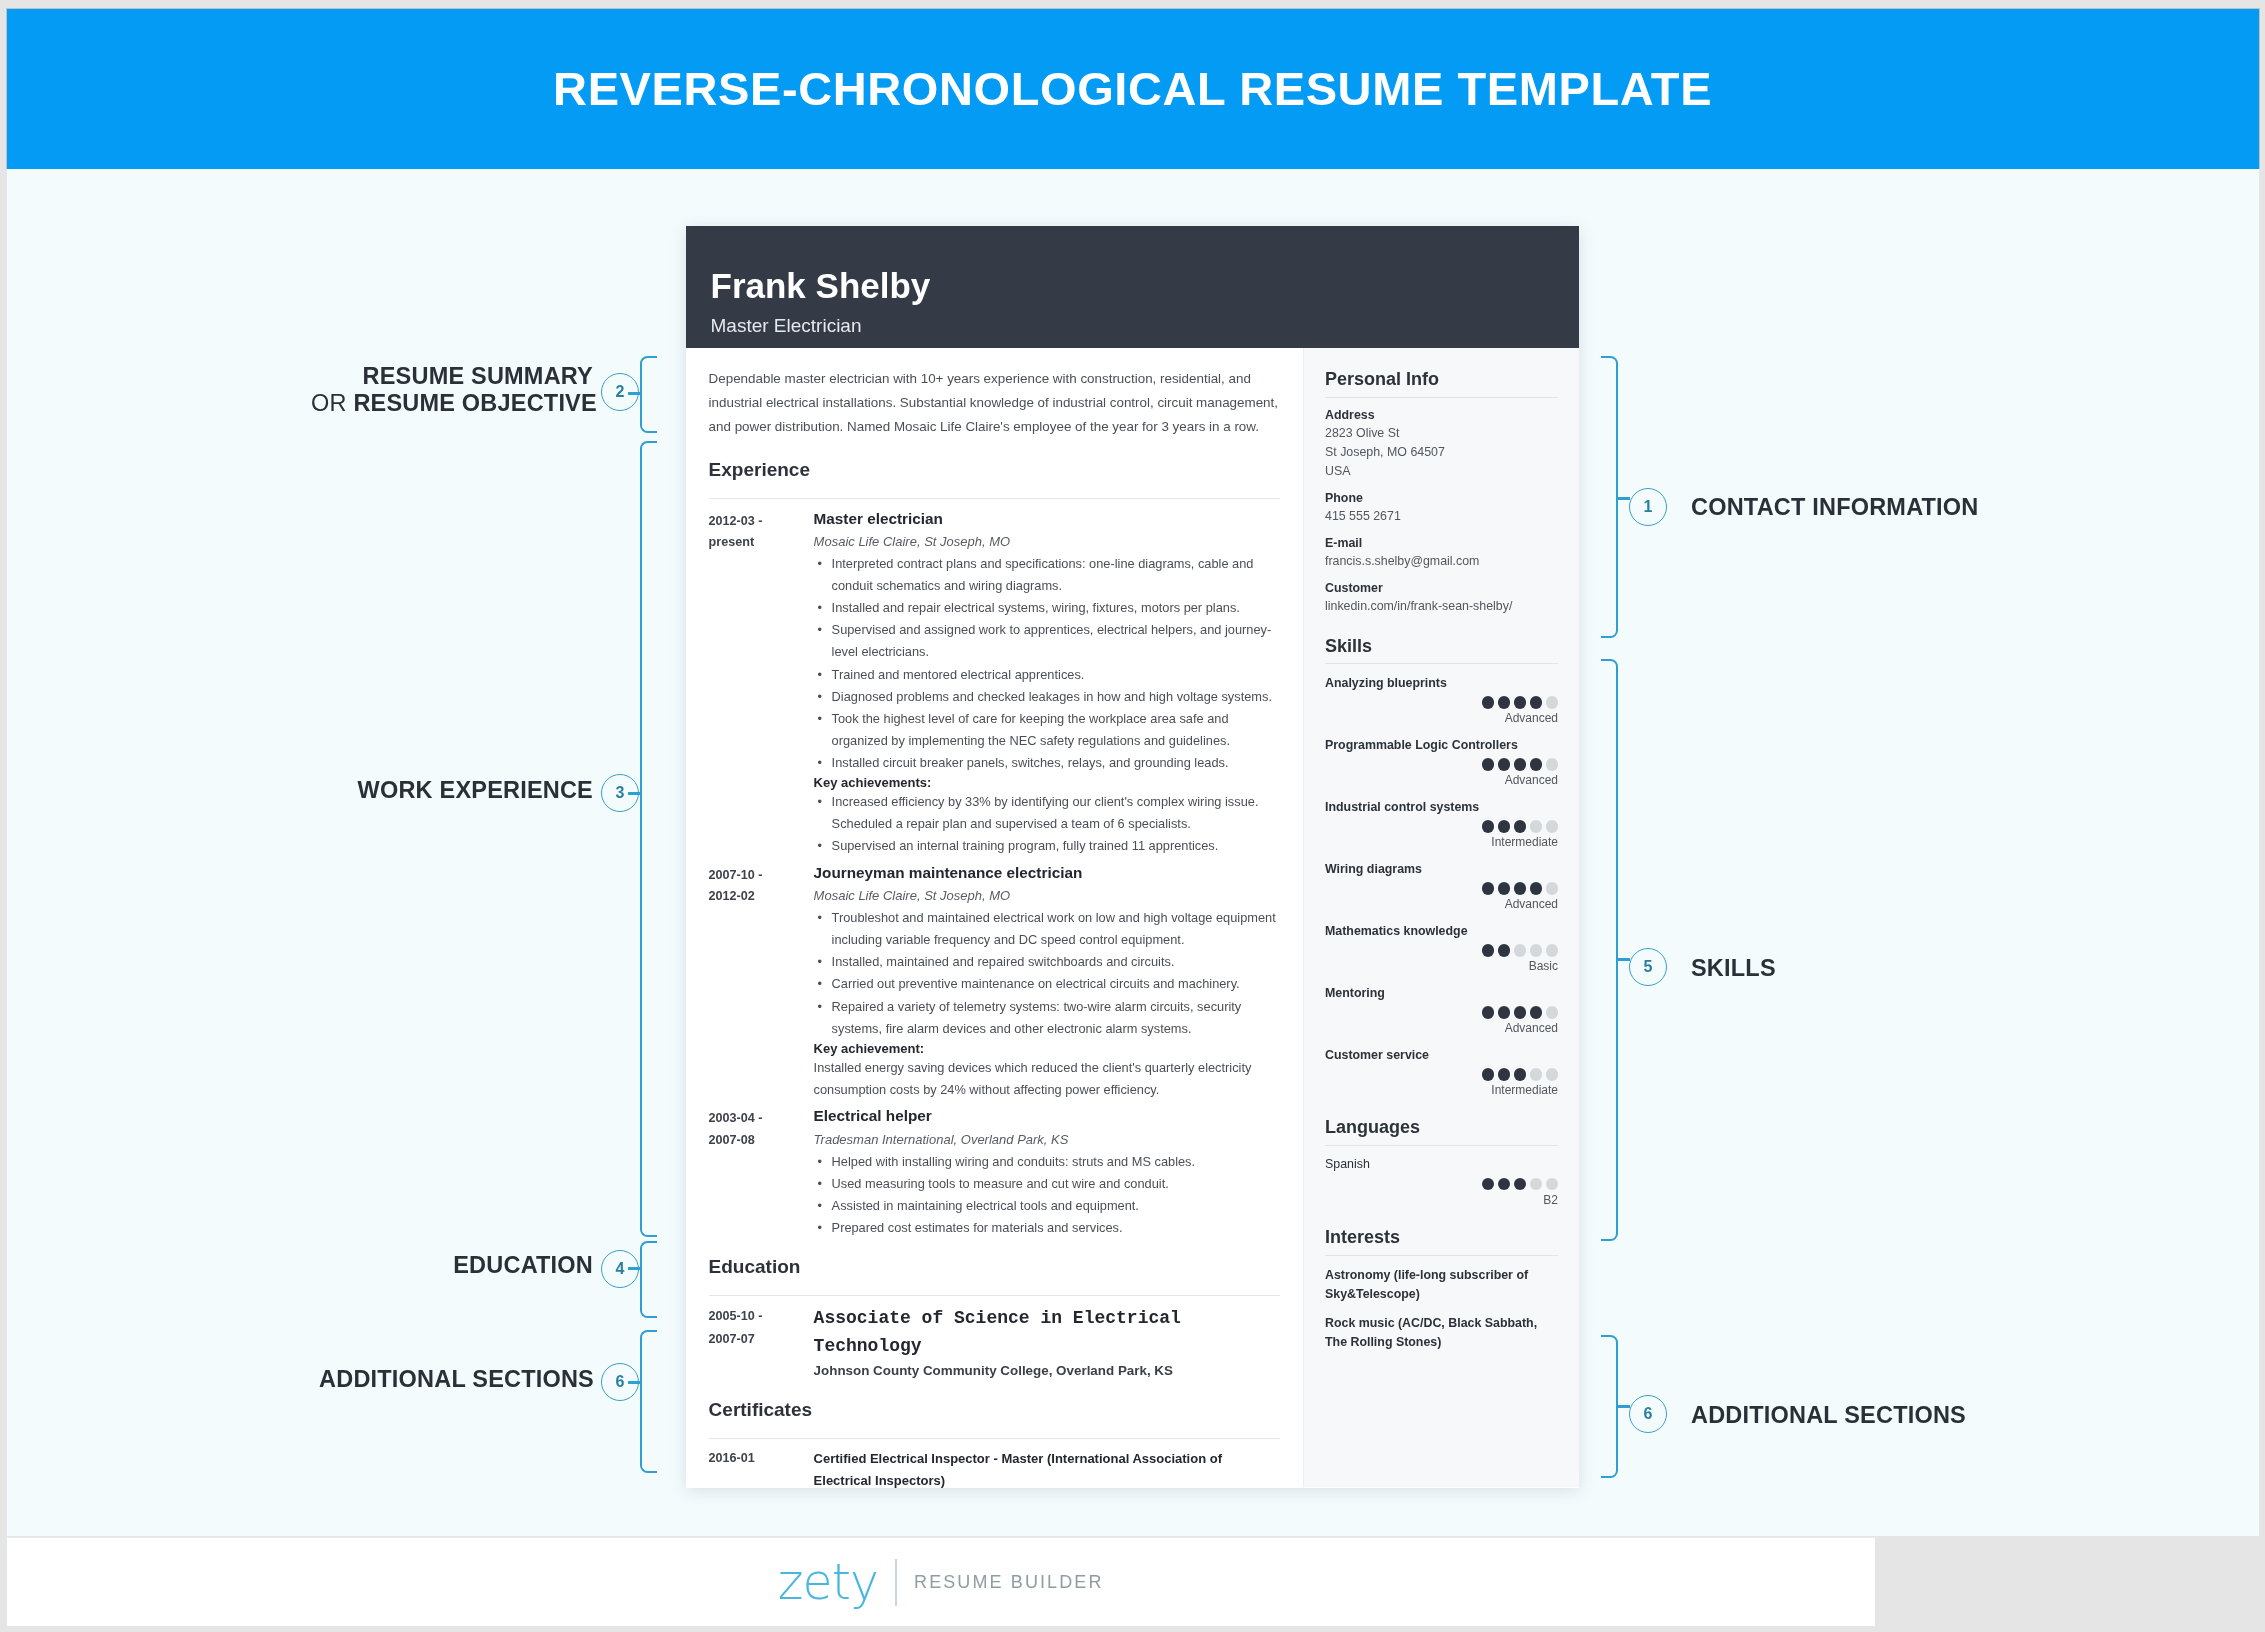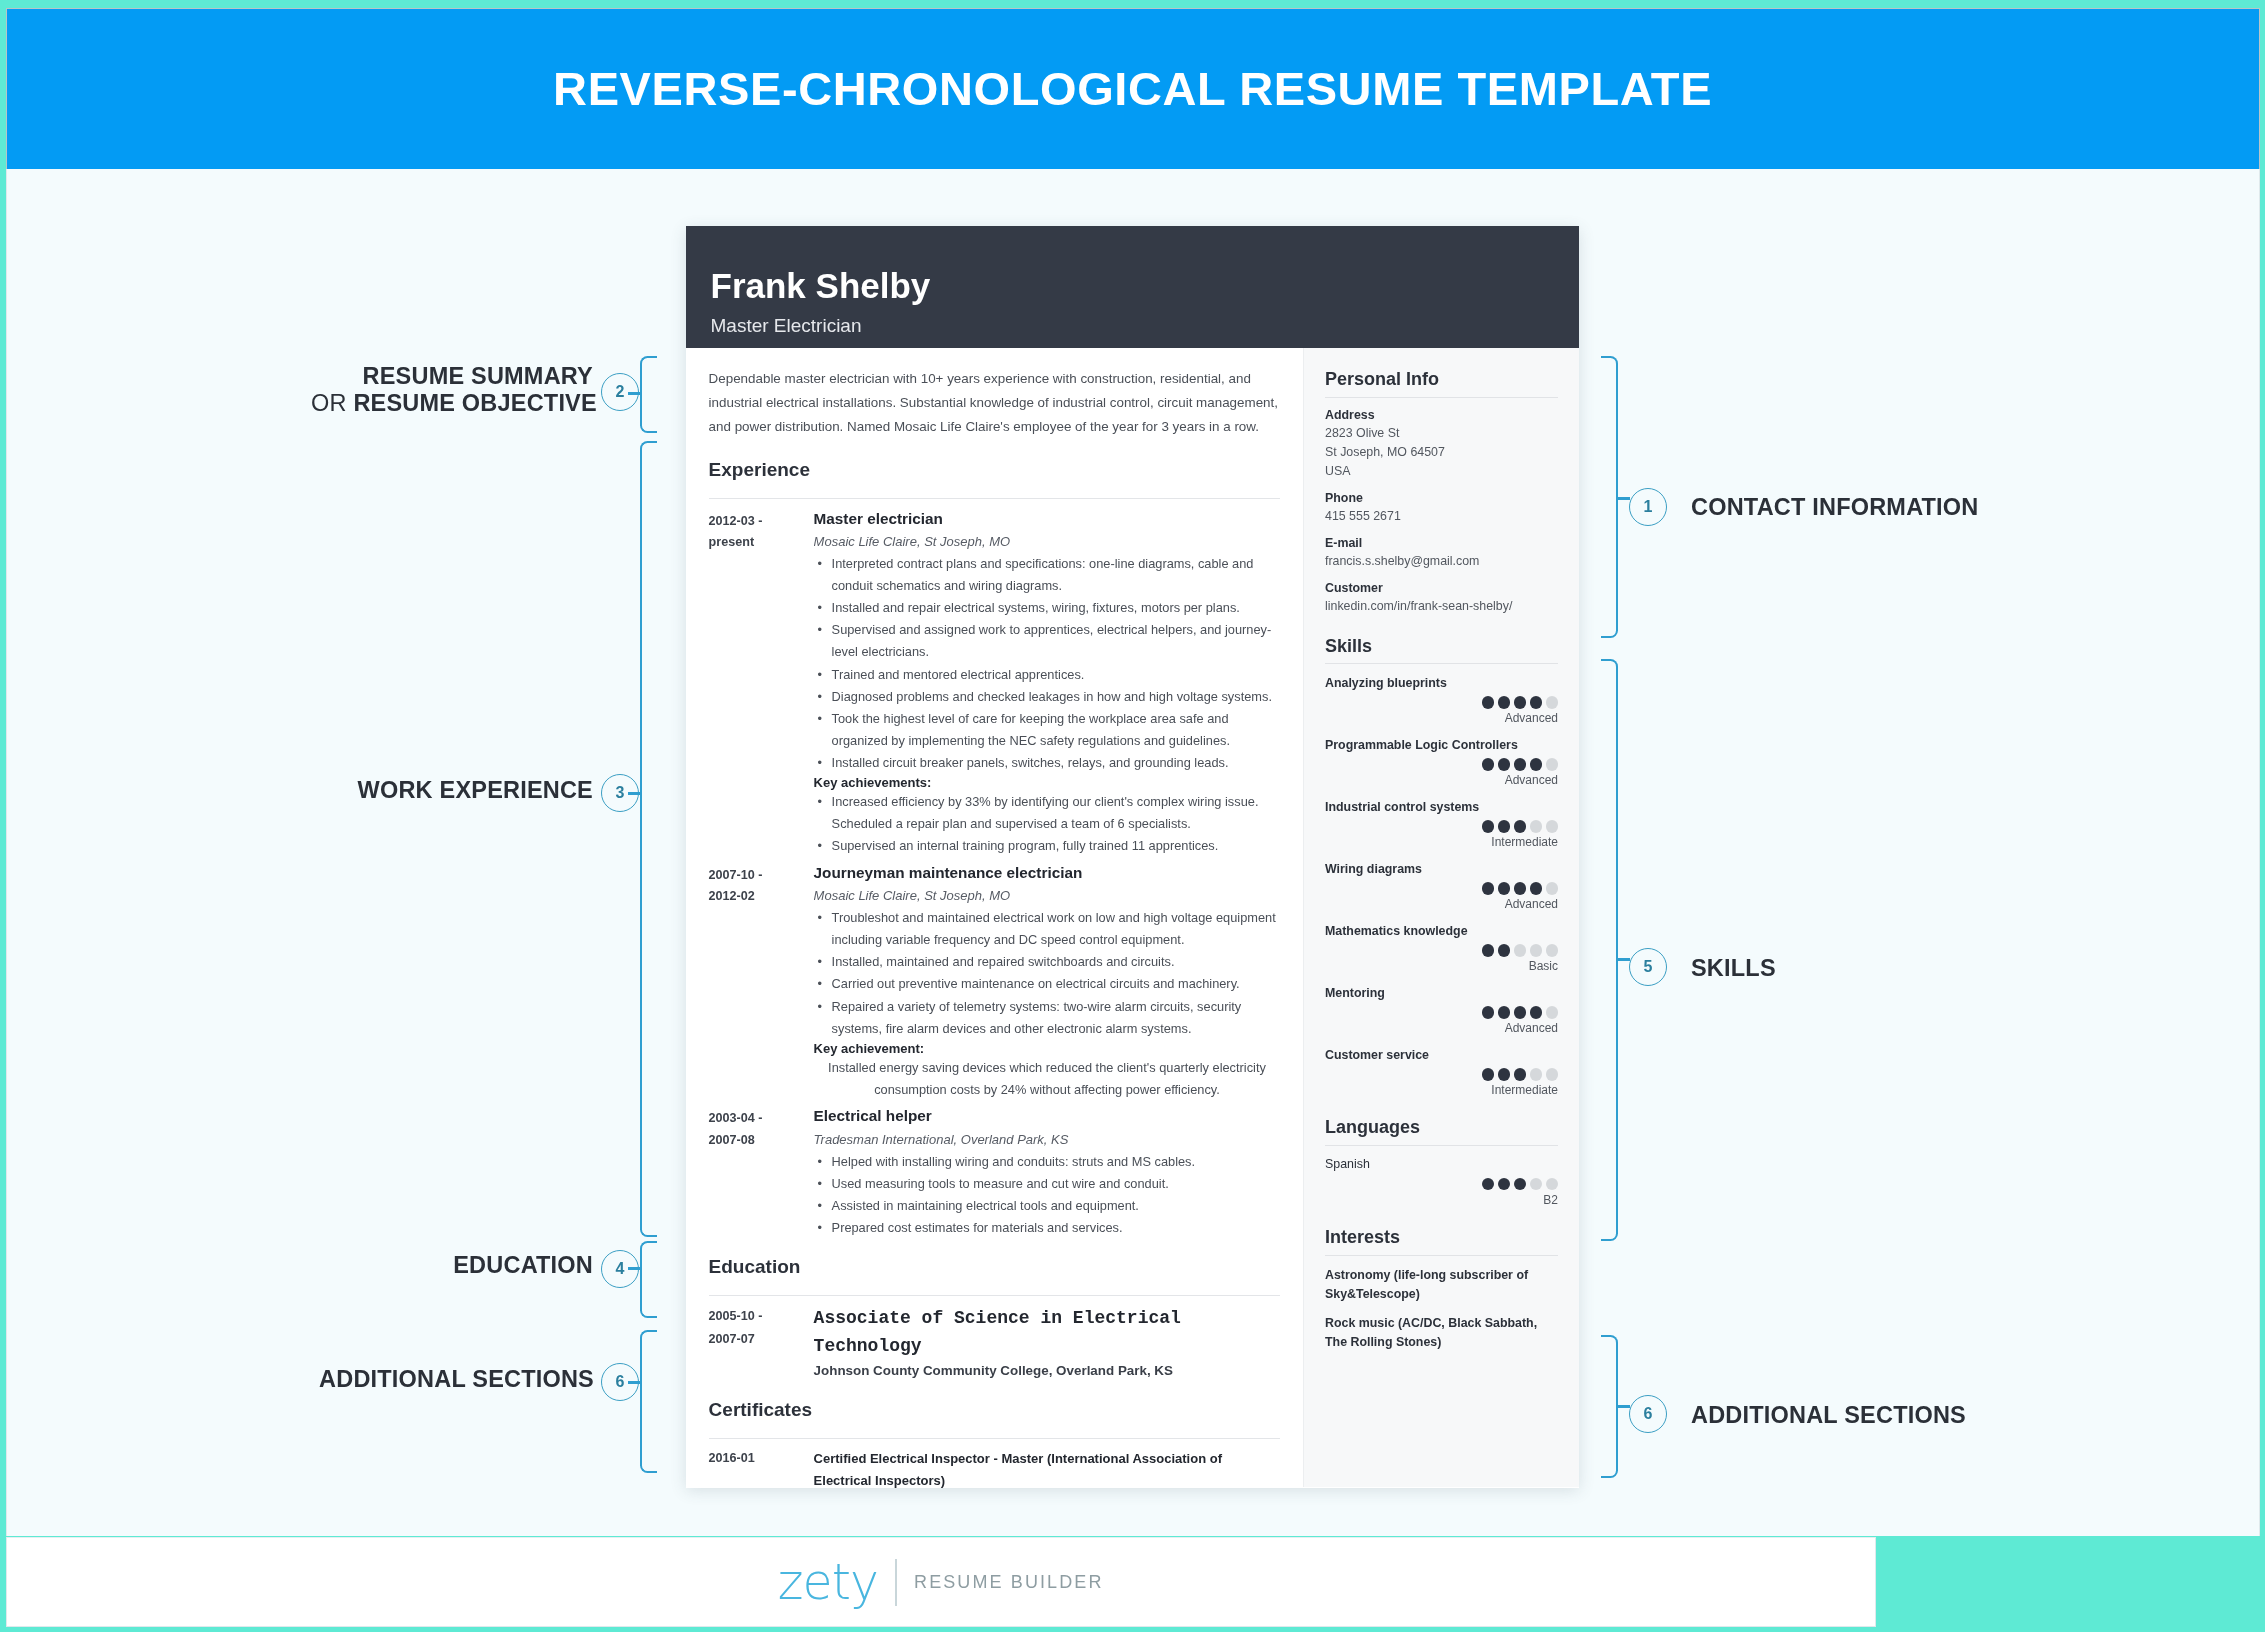--- a/index.html
+++ b/index.html
@@ -5,21 +5,21 @@
   * { box-sizing: border-box; margin: 0; padding: 0; }
   html, body {
     width: 2266px; height: 1633px;
     font-family: "Liberation Sans", sans-serif;
     background: #ffffff;
     overflow: hidden;
   }
   .page {
     position: relative;
     width: 2266px; height: 1633px;
-    background: #5eead4;
+    background: #e5e5e5;
   }
 
   
   .banner {
     position: absolute;
     left: 5.6px; top: 7.5px;
     width: 2254px; height: 162px;
     background: #039BF4;
     display: flex; align-items: center; justify-content: center;
     border: 0.9px solid #b8c4c8;
@@ -133,21 +133,21 @@
     padding-left: 18px; margin-bottom: 0px;
   }
   .bullets li:before {
     content: "•"; position: absolute; left: 3.8px; top: 0; color: #4a4f57;
   }
   .key-label {
     font-size: 13px; font-weight: bold; color: #23272f;
     margin-top: 0.9px; margin-bottom: 0.9px;
   }
   .key-text {
-    font-size: 12.8px; color: #4a4f57; line-height: 1.73; text-align: center;
+    font-size: 12.8px; color: #4a4f57; line-height: 1.73;
   }
 
   .edu-row { display: flex; margin-bottom: 4px; }
   .edu-dates {
     width: 105px; flex-shrink: 0;
     font-size: 12.6px; font-weight: bold; color: #3d424b; line-height: 1.8;
   }
   .edu-main { flex: 1; }
   .edu-degree { font-size: 18px; font-weight: bold; color: #23272f; line-height: 1.55; font-family: Liberation Mono, monospace; }
   .edu-school { font-size: 13.4px; font-weight: bold; color: #3a3f48; line-height: 1.55; }

